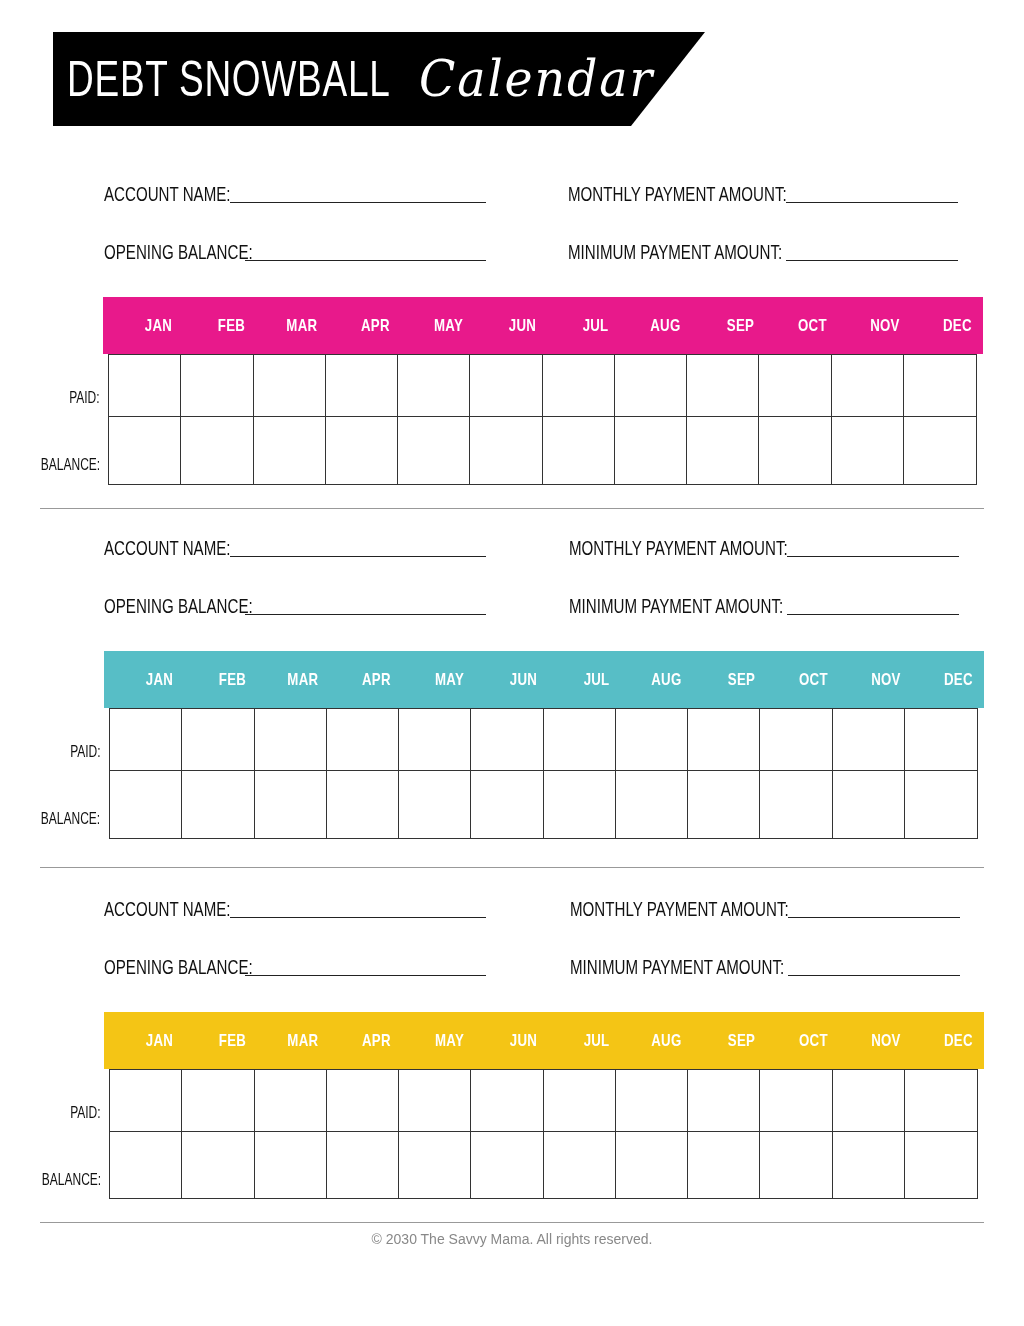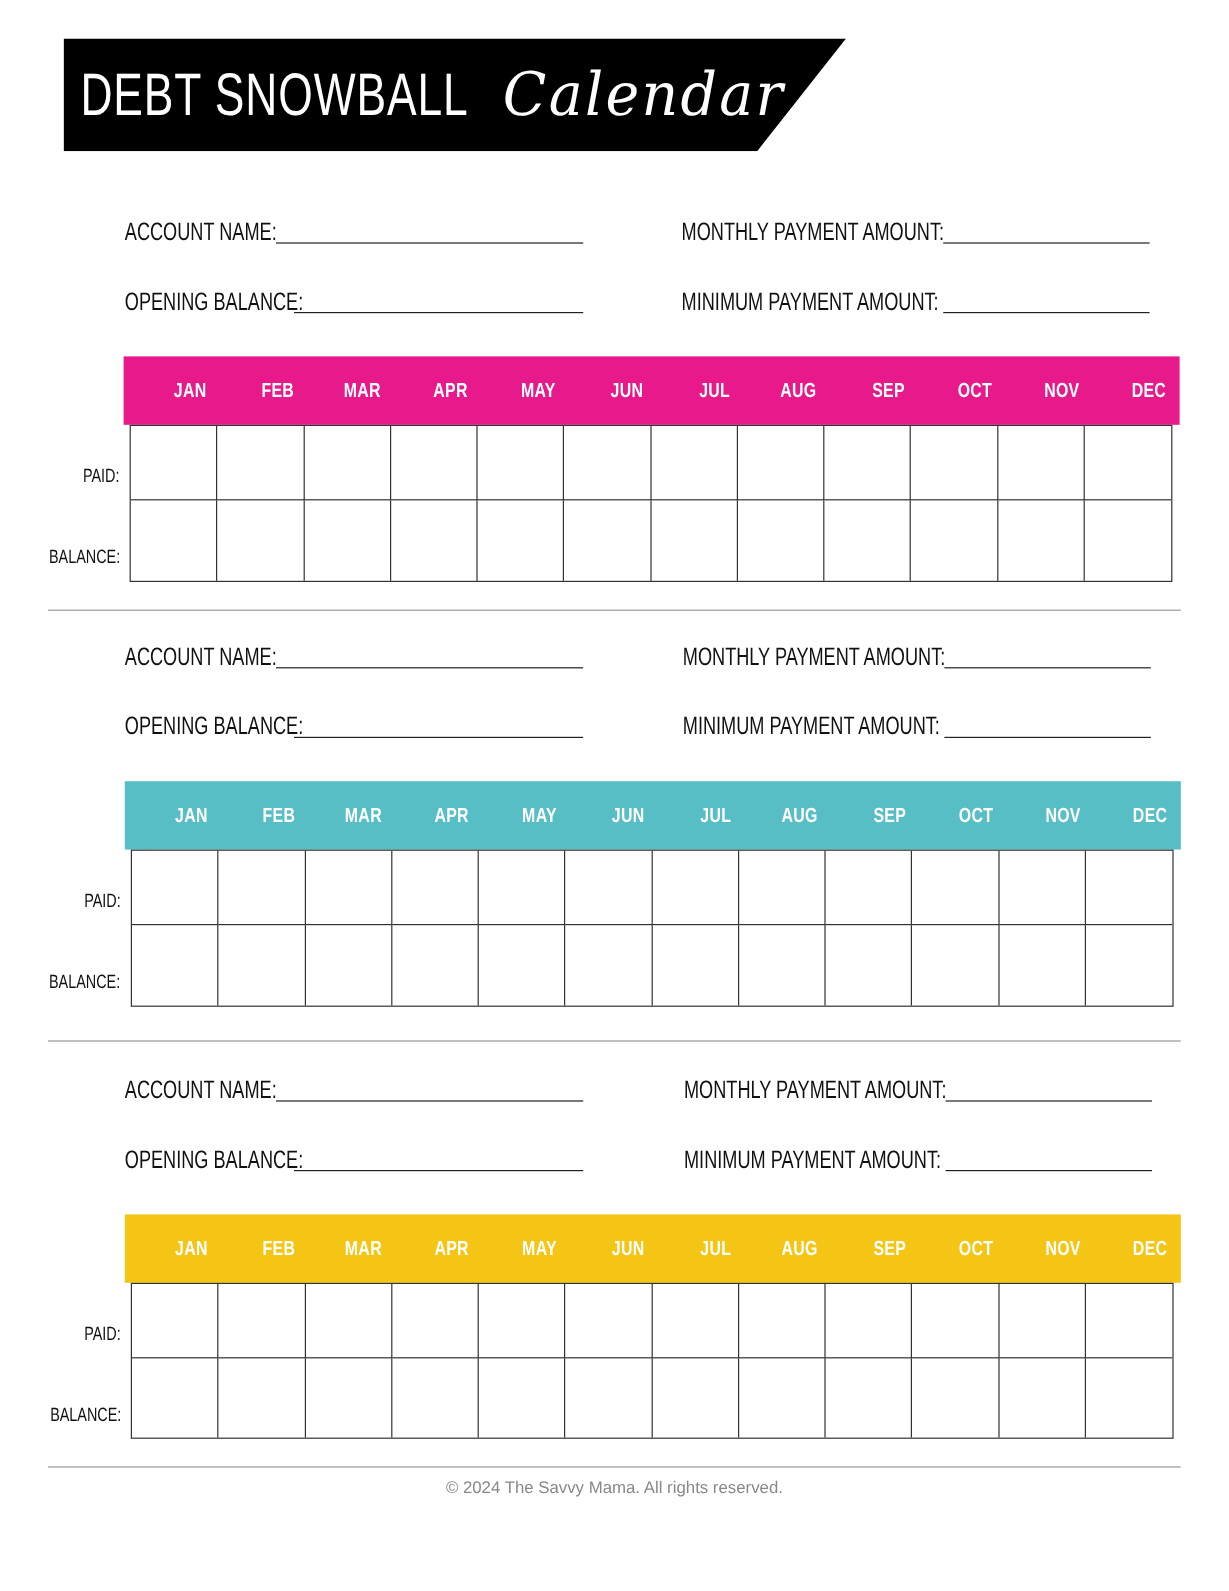--- a/index.html
+++ b/index.html
@@ -223,13 +223,13 @@
         <div class="cell last-row"></div>
         <div class="cell last-row"></div>
         <div class="cell last-col last-row"></div>
       </div>
       <div class="row-label" style="left: 21px; top: 1104px;"><span>PAID:</span></div>
       <div class="row-label" style="left: 21px; top: 1171px;"><span>BALANCE:</span></div>
     </div>
   </div>
 
 <div class="divider" style="top:1222px"></div>
-<div class="footer">© 2024 The Savvy Mama. All rights reserved.</div>
+<div class="footer">© 2030 The Savvy Mama. All rights reserved.</div>
 
 </body></html>

